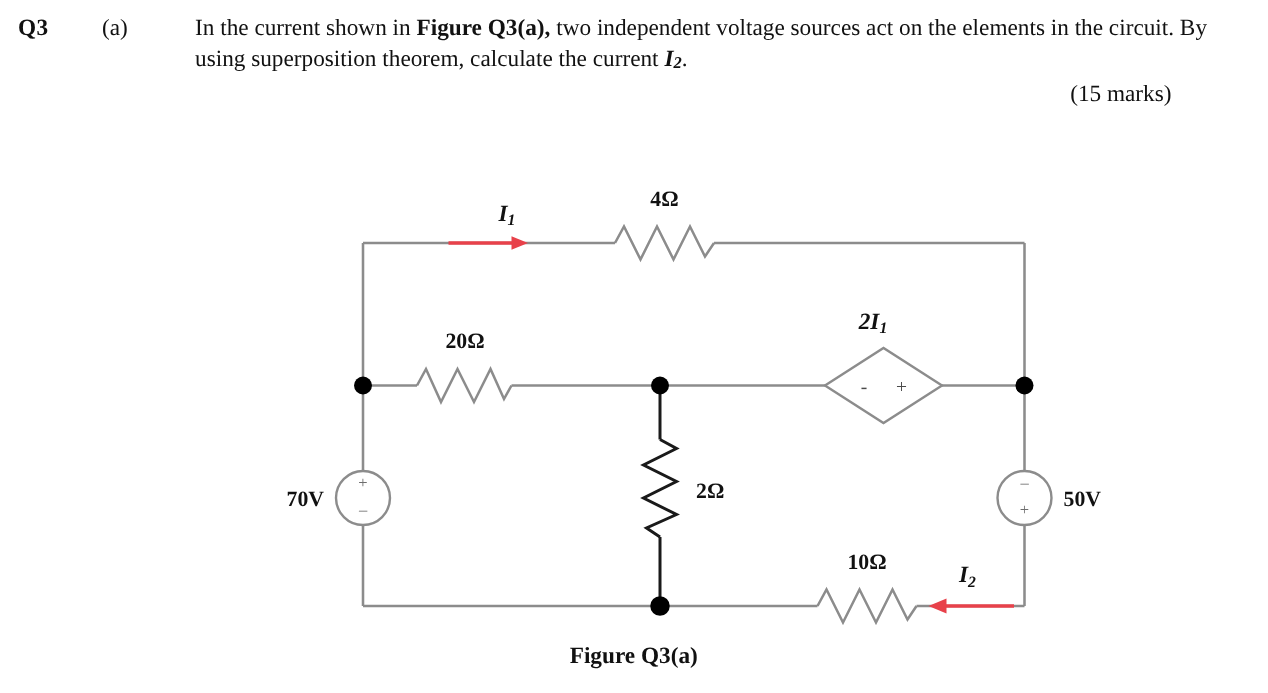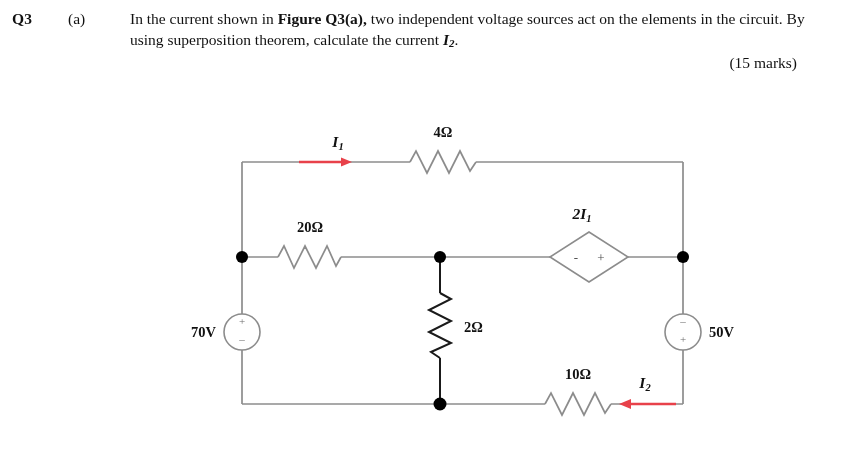--- a/index.html
+++ b/index.html
@@ -50,21 +50,21 @@
   #q-body .b { font-weight: bold; text-align: right; }
   #q-body .ital { font-style: italic; font-weight: bold; }
   #q-body .sub {
     font-size: 11px;
     font-style: italic;
     font-weight: bold;
     vertical-align: -0.15em;
   }
   #q-marks {
     position: absolute;
-    right: 20px;
+    right: 36px;
     top: 54px;
     font-size: 15.5px;
   }
 
   
   #figure-area {
     position: absolute;
     left: 0;
     top: 107px;
     width: 806px;
@@ -214,13 +214,14 @@
       <text class="lbl-cur" x="338" y="40" text-anchor="middle"><tspan>I</tspan><tspan class="sub-t" dy="3">1</tspan></text>
     </g>
 
     <g>
       <line x1="630" y1="297" x2="676" y2="297" stroke="#e8414a" stroke-width="2.4"></line>
       <path d="M619,297 L631,292 L631,302 Z" fill="#e8414a"></path>
       <text class="lbl-cur" x="645" y="281" text-anchor="middle"><tspan>I</tspan><tspan class="sub-t" dy="3">2</tspan></text>
     </g>
   </svg>
 
+  <div id="figure-caption">Figure Q3(a)</div>
 </div>
 
 </body></html>

